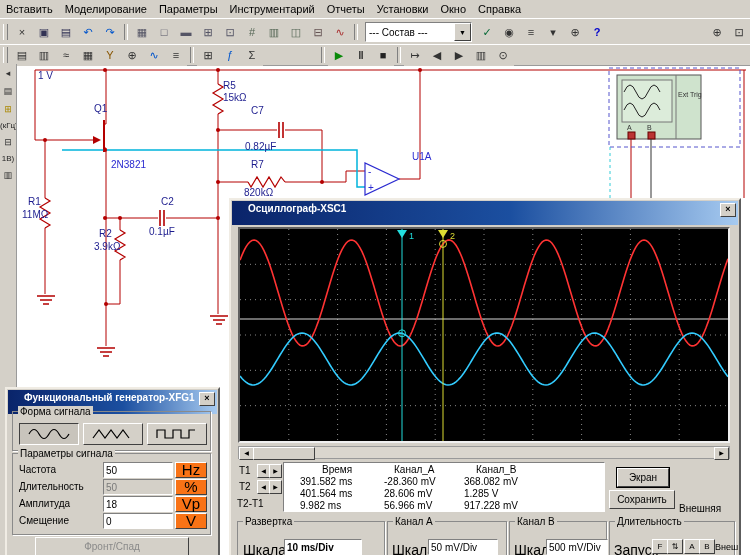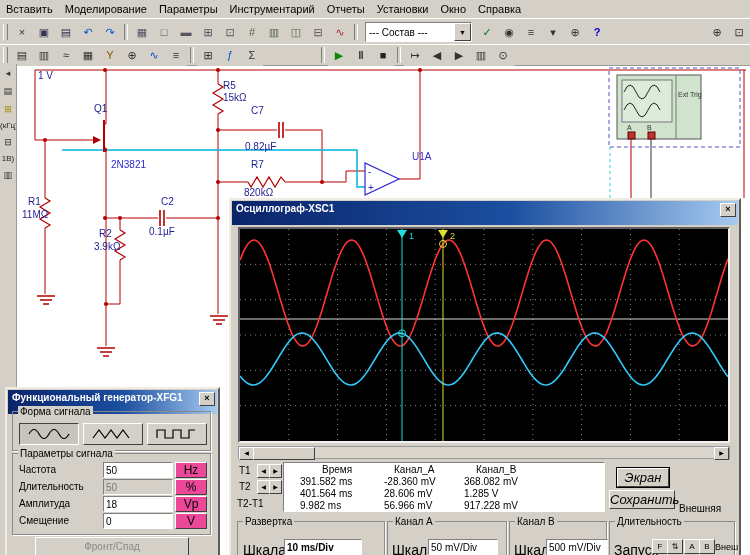--- a/index.html
+++ b/index.html
@@ -32,21 +32,21 @@
   .frag{font-size:8px;color:#222;margin:3px 0;white-space:nowrap;overflow:hidden;max-width:16px;}
   
   #circuit{position:absolute;left:16px;top:64px;}
   #circuit text{font-family:"Liberation Sans",sans-serif;font-size:10px;fill:#1c1c8e;}
   #circuit text.model{fill:#2a2ad0;}
   #circuit text.tiny{font-size:7px;fill:#333;}
   
   .win{position:absolute;background:#d4d0c8;border:2px solid;border-color:#f0ece4 #5c5c5c #5c5c5c #f0ece4;}
   .titlebar{position:absolute;left:1px;right:1px;top:1px;height:24px;
             background:linear-gradient(90deg,#0a246a 0%,#1b4fa0 55%,#a6caf0 100%);
-            color:#fff;font-weight:bold;font-size:10px;line-height:15px;padding-left:4px;box-sizing:border-box;}
+            color:#fff;font-weight:bold;font-size:10px;line-height:15px;padding-left:16px;box-sizing:border-box;}
   .tclose{position:absolute;right:2px;top:2px;width:14px;height:12px;background:#d4d0c8;color:#000;
           border:1px solid;border-color:#fff #404040 #404040 #fff;font-size:9px;font-weight:bold;
           line-height:10px;text-align:center;}
   
   #scope-win{left:229px;top:198px;width:508px;height:374px;z-index:10;}
   .scope-screen{position:absolute;left:7px;top:27px;width:492px;height:216px;background:#000;
                 border:2px solid;border-color:#606060 #f0f0f0 #f0f0f0 #606060;box-sizing:border-box;}
   .scope-scroll{position:absolute;left:7px;top:246px;width:492px;height:13px;background:#dad6ce;
                 border:1px solid #999;box-sizing:border-box;}
   .sarrow{position:absolute;top:0;width:13px;height:11px;background:#d4d0c8;border:1px solid;
@@ -54,42 +54,42 @@
   .sthumb{position:absolute;left:14px;top:0;width:60px;height:11px;background:#d4d0c8;
           border:1px solid;border-color:#fff #404040 #404040 #fff;}
   .readings{position:absolute;left:4px;top:261px;width:500px;height:52px;font-size:10px;}
   .tlab{position:absolute;}
   .spin{position:absolute;width:11px;height:12px;background:#d4d0c8;border:1px solid;
         border-color:#fff #404040 #404040 #fff;font-size:6px;text-align:center;line-height:12px;}
   .rtable{position:absolute;left:48px;top:1px;width:320px;height:48px;background:#fff;
           border:1px solid;border-color:#808080 #fff #fff #808080;}
   .rtable span{position:absolute;white-space:nowrap;}
   .btn{position:absolute;background:#d4d0c8;border:1px solid;border-color:#fff #404040 #404040 #fff;
-       font-size:13px;text-align:center;font-family:"Liberation Sans",sans-serif;font-style:italic;}
+       font-size:10px;text-align:center;font-family:"Liberation Sans",sans-serif;}
   .btn.focus{outline:1px solid #000;}
   .groups{position:absolute;left:4px;top:317px;width:500px;height:55px;}
   .gbox{position:absolute;top:4px;height:48px;border:1px solid #8a8a8a;box-shadow:1px 1px 0 #fff;}
   .glegend{position:absolute;top:-6px;left:5px;background:#d4d0c8;padding:0 2px;font-size:10px;}
   .glab{position:absolute;font-size:14px;}
   .gfield{position:absolute;height:14px;background:#fff;border:1px solid;border-color:#808080 #fff #fff #808080;
           font-size:10px;font-family:"Liberation Sans",sans-serif;padding:0 2px;box-sizing:content-box;}
   .sbtn{position:absolute;width:14px;height:13px;background:#d4d0c8;border:1px solid;
         border-color:#fff #404040 #404040 #fff;font-size:8px;text-align:center;line-height:13px;}
   
   #fgen-win{left:5px;top:387px;width:211px;height:170px;z-index:20;}
   .gbox2{position:absolute;border:1px solid #8a8a8a;box-shadow:1px 1px 0 #fff;}
   .wbtn{position:absolute;top:11px;width:58px;height:20px;background:#d4d0c8;border:1px solid;
         border-color:#fff #404040 #404040 #fff;display:flex;align-items:center;justify-content:center;}
   .wbtn.pressed{background:#c8c4bc;border-color:#404040 #fff #fff #404040;}
   .prow-label{position:absolute;left:6px;font-size:10px;}
   .pfield{position:absolute;left:90px;width:64px;height:14px;background:#fff;border:1px solid;
           border-color:#808080 #fff #fff #808080;font-size:10px;font-family:"Liberation Sans",sans-serif;padding:0 2px;}
   .pfield.dis{background:#d4d0c8;color:#7a7a7a;}
-  .punit{position:absolute;left:162px;width:30px;height:14px;background:#ec4899;border:1px solid;
-         border-color:#fff #404040 #404040 #fff;font-size:12px;text-align:center;line-height:14px;}
+  .punit{position:absolute;left:162px;width:30px;height:14px;background:#f97316;border:1px solid;
+         border-color:#fff #404040 #404040 #fff;font-size:15px;text-align:center;line-height:14px;}
   .fbtn{position:absolute;left:28px;top:148px;width:152px;height:18px;background:#d4d0c8;border:1px solid;
         border-color:#fff #404040 #404040 #fff;color:#8a8a8a;font-size:10px;text-align:center;line-height:18px;}
   
   #watermark{position:absolute;right:4px;top:527px;z-index:50;font:italic bold 16px "Liberation Serif",serif;
              color:rgba(238,130,160,0.88);letter-spacing:0.5px;}
 </style>
 </head>
 <body>
 
 <div id="app">

